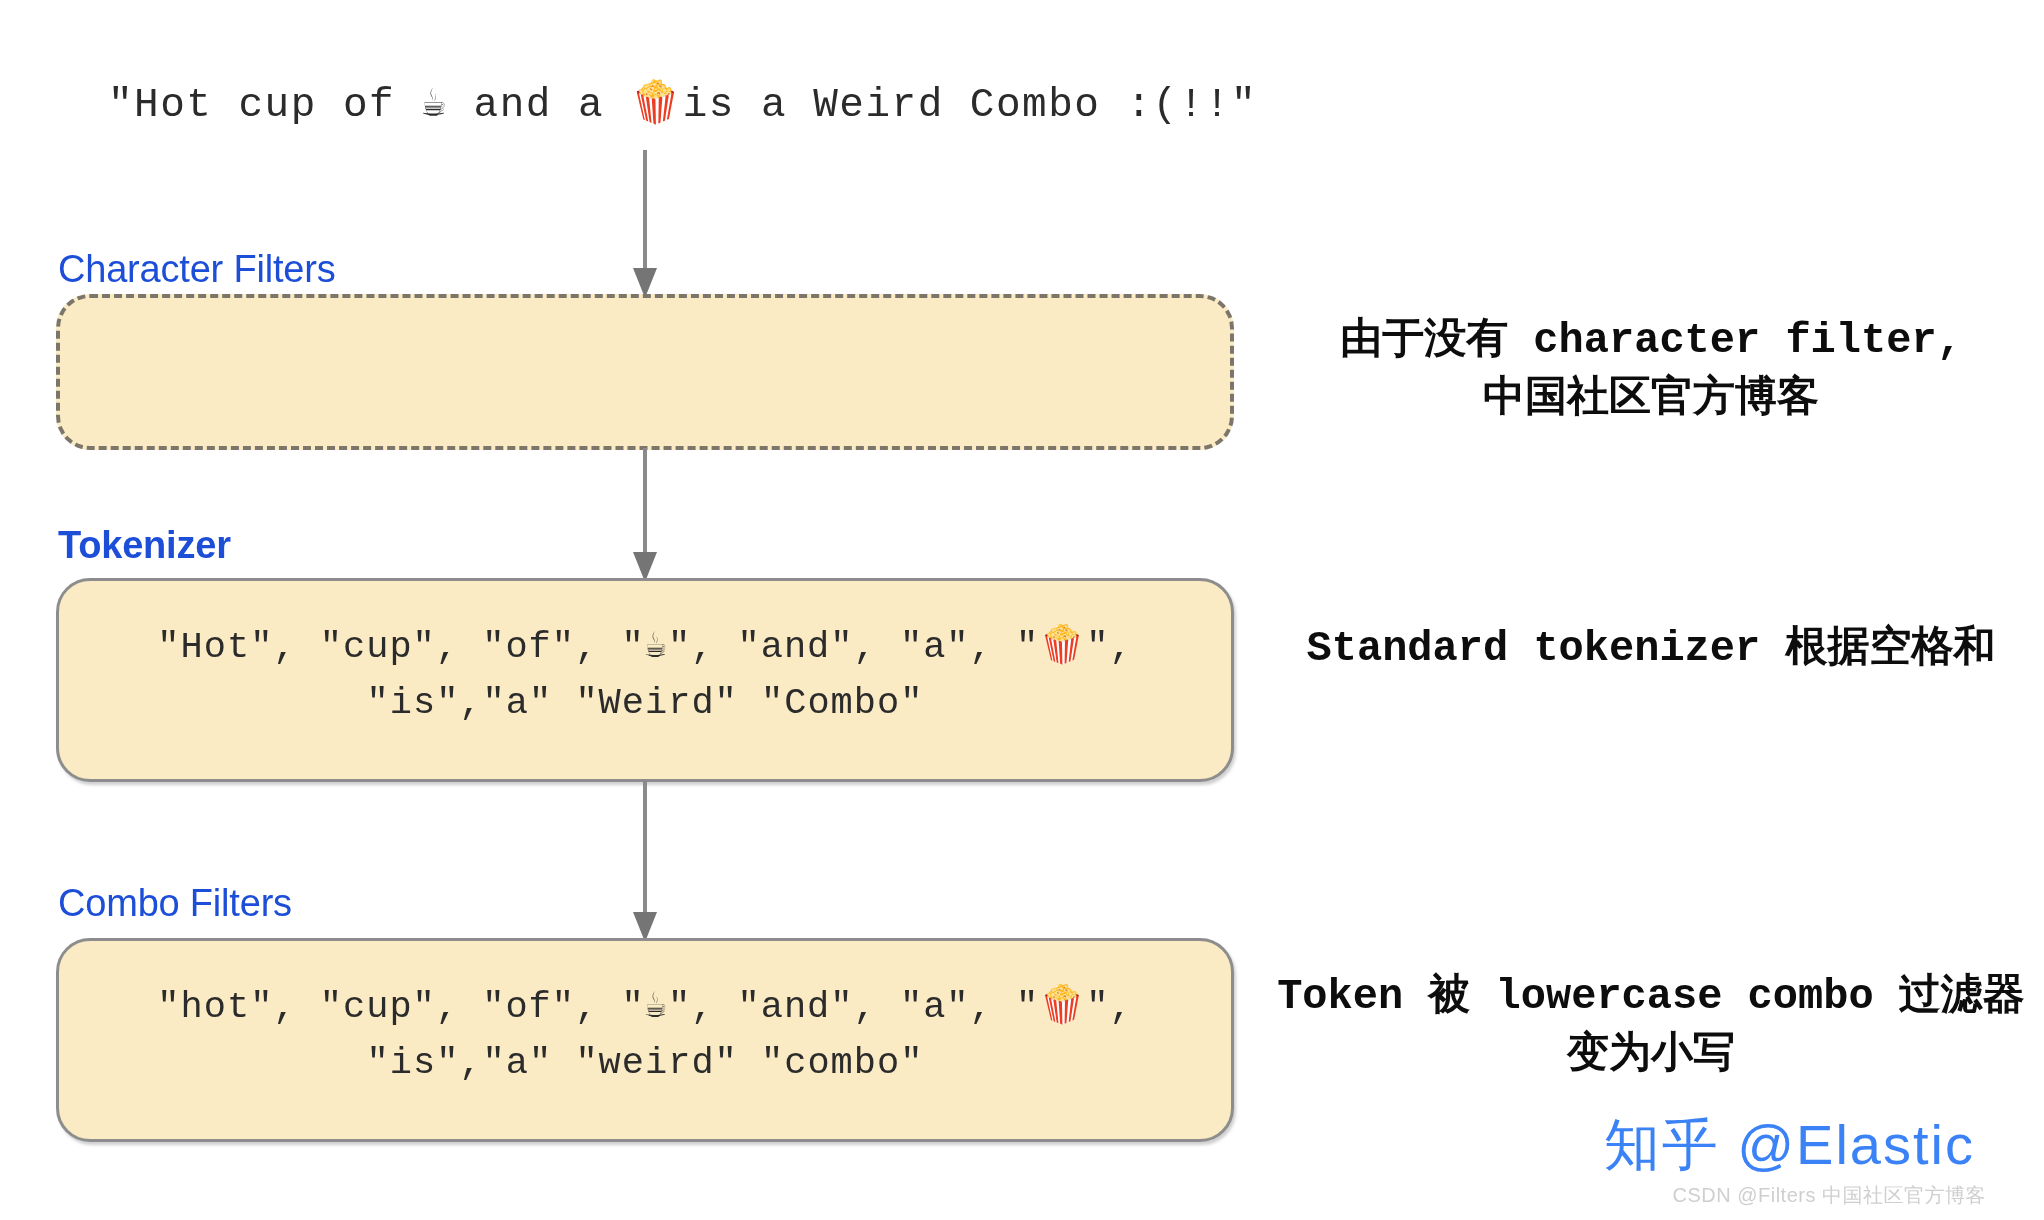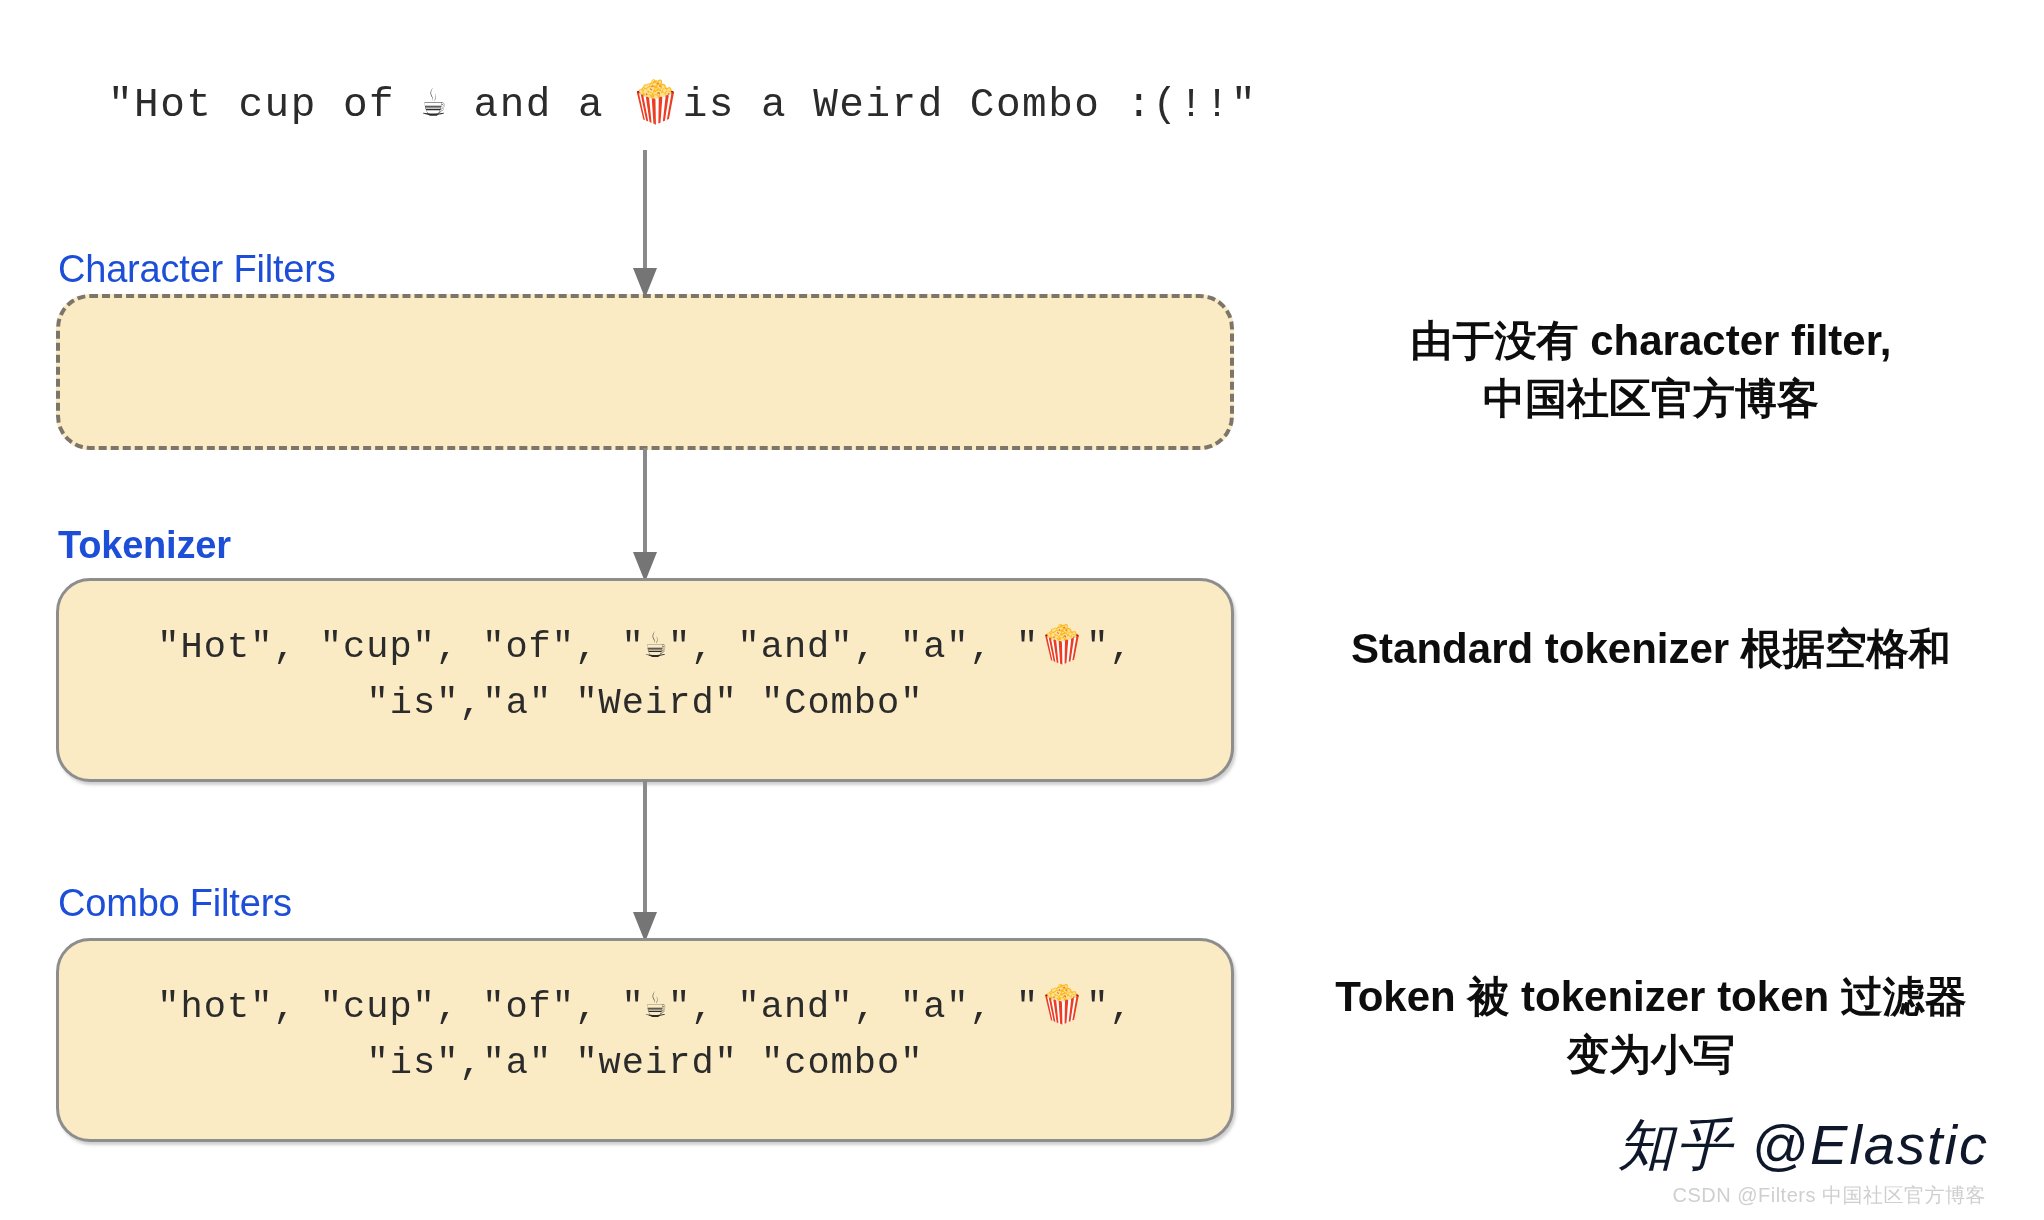--- a/index.html
+++ b/index.html
@@ -86,42 +86,41 @@
   #arrow-1 { top: 150px; height: 148px; }
   #arrow-2 { top: 448px; height: 134px; }
   #arrow-3 { top: 780px; height: 162px; }
 
   
   .annotation {
     position: absolute;
     left: 1258px;
     width: 786px;
     text-align: center;
-    font-family: Liberation Sans, sans-serif;
+    font-family: Liberation Mono, monospace;
     font-weight: bold;
     font-size: 42px;
     line-height: 58px;
     color: #0d0d0d;
   }
   .annotation span { display: block; }
   #annotation-character-filters { top: 312px; }
   #annotation-tokenizer         { top: 620px; }
   #annotation-token-filters     { top: 968px; }
 
   
   #watermark-zhihu {
     position: absolute;
-    right: 55px;
+    right: 69px;
     top: 1108px;
     font-family: "Liberation Sans", sans-serif;
     font-size: 56px;
-    color: #0f172a;
+    color: #3b82f6;
     letter-spacing: 2px;
     white-space: nowrap;
-    font-style: italic;
   }
   #watermark-csdn {
     position: absolute;
     right: 58px;
     top: 1182px;
     font-family: "Liberation Sans", sans-serif;
     font-size: 20px;
     color: #cfcfcf;
     letter-spacing: 0.5px;
     white-space: nowrap;
@@ -181,20 +180,20 @@
   <div class="annotation" id="annotation-character-filters">
     <span>由于没有 character filter,</span>
     <span>中国社区官方博客</span>
   </div>
 
   <div class="annotation" id="annotation-tokenizer">
     <span>Standard tokenizer 根据空格和</span>
   </div>
 
   <div class="annotation" id="annotation-token-filters">
-    <span>Token 被 tokenizer token 过滤器</span>
+    <span>Token 被 lowercase combo 过滤器</span>
     <span>变为小写</span>
   </div>
 
   <div id="watermark-zhihu">知乎 @Elastic</div>
   <div id="watermark-csdn">CSDN @Filters 中国社区官方博客</div>
 
 </div>
 
 </body></html>

